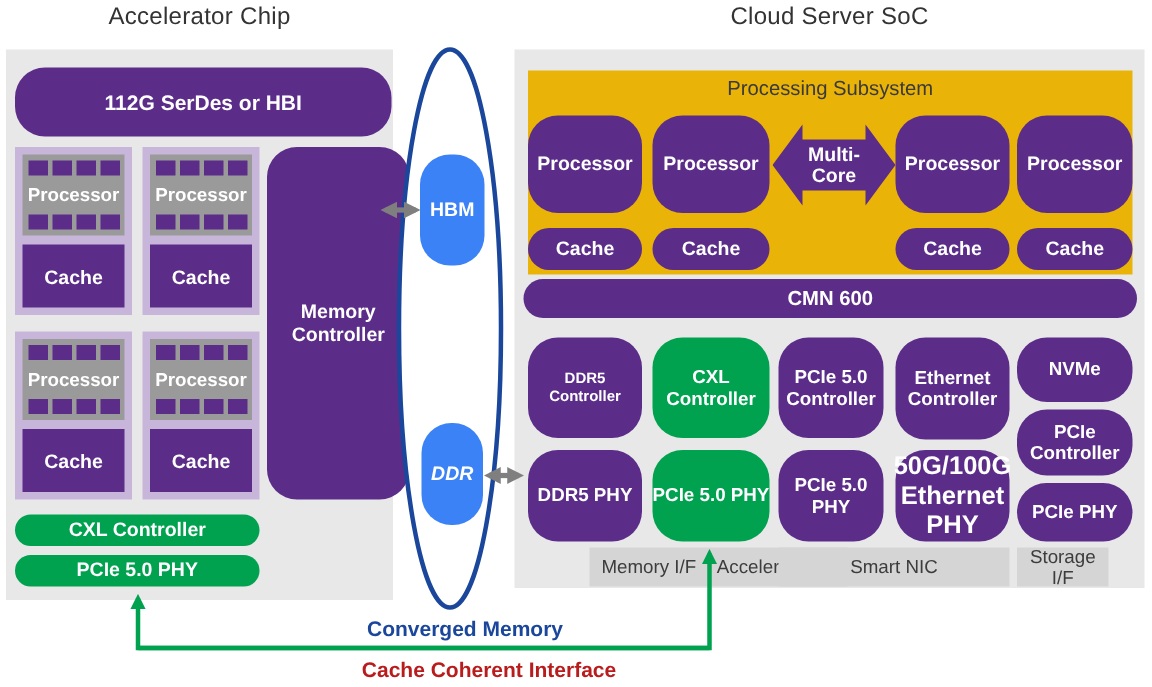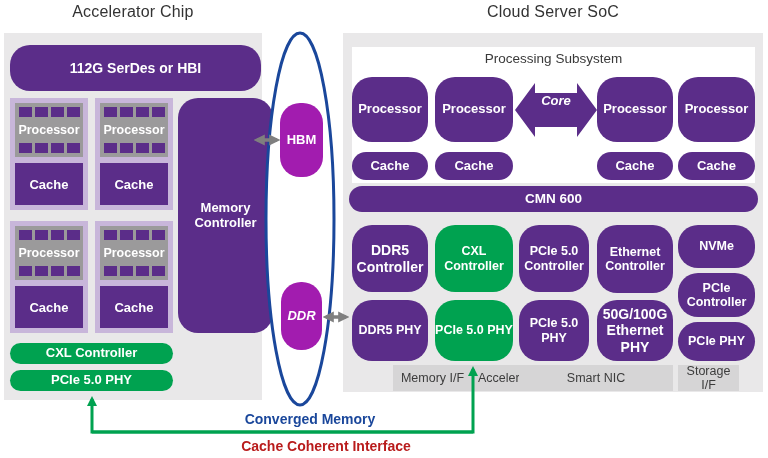--- a/index.html
+++ b/index.html
@@ -12,22 +12,22 @@
     position:absolute;text-align:center;font-size:16px;font-weight:500;
     color:#333;letter-spacing:0.2px;
   }
   .panel{position:absolute;background:#e9e8e9;}
   .box{
     position:absolute;display:flex;align-items:center;justify-content:center;
     text-align:center;color:#fff;font-weight:bold;line-height:1.15;border-radius:20px;
   }
   .purple{background:#5b2d89;}
   .green{background:#00a250;}
-  .navy{background:#a21caf;}
-  .graybg{background:#ffffff;}
+  .navy{background:#3b82f6;}
+  .graybg{background:#eab308;}
   
   .cluster{
     position:absolute;width:78px;height:112px;background:#c8b6da;
     box-sizing:border-box;padding:5px;
   }
   .proc-box{
     height:54px;background:#9b9a9b;display:flex;flex-direction:column;
     justify-content:space-between;box-sizing:border-box;padding:4px 2px;
   }
   .cores{display:flex;justify-content:center;gap:3px;}
@@ -45,21 +45,21 @@
   }
   .subsys-label{
     position:absolute;top:4px;left:0;width:100%;text-align:center;
     color:#3a3a3a;font-size:13.5px;
   }
   .annot{position:absolute;text-align:center;font-weight:bold;font-size:14px;}
   svg.overlay{position:absolute;left:0;top:0;z-index:5;pointer-events:none;}
   .z6{z-index:6;}
   .mc-text{
     position:absolute;left:0;top:0;width:100%;height:100%;
-    display:flex;justify-content:center;font-style:italic;
+    display:flex;align-items:center;justify-content:center;
   }
   .mc-text span{width:48px;color:#fff;font-weight:bold;font-size:13px;text-align:center;line-height:1.1;}
 </style>
 </head>
 <body>
 
 <div class="title" style="left:4px;top:3px;width:258px;">Accelerator Chip</div>
 <div class="title" style="left:343px;top:3px;width:420px;">Cloud Server SoC</div>
 
 <div class="panel" style="left:4px;top:33px;width:258px;height:367px;">
@@ -168,29 +168,29 @@
       </div>
   </div>
 
   <div class="box purple" style="left:9px;top:119px;width:76px;height:28px;font-size:13px;">Cache</div>
   <div class="box purple" style="left:92px;top:119px;width:78px;height:28px;font-size:13px;">Cache</div>
   <div class="box purple" style="left:254px;top:119px;width:76px;height:28px;font-size:13px;">Cache</div>
   <div class="box purple" style="left:335px;top:119px;width:77px;height:28px;font-size:13px;">Cache</div>
 
   <div class="box purple" style="left:6px;top:153px;width:409px;height:26px;font-size:13.5px;">CMN 600</div>
 
-  <div class="box purple" style="left:9px;top:192px;width:76px;height:67px;font-size:14px;">DDR5 Controller</div>
+  <div class="box purple" style="left:9px;top:192px;width:76px;height:67px;font-size:10px;">DDR5 Controller</div>
   <div class="box green" style="left:92px;top:192px;width:78px;height:67px;font-size:12.5px;">CXL Controller</div>
   <div class="box purple" style="left:176px;top:192px;width:70px;height:67px;font-size:12.5px;">PCIe 5.0 Controller</div>
   <div class="box purple" style="left:254px;top:192px;width:76px;height:68px;font-size:12.5px;">Ethernet Controller</div>
 
   <div class="box purple" style="left:9px;top:267px;width:76px;height:61px;font-size:12.5px;">DDR5 PHY</div>
   <div class="box green" style="left:92px;top:267px;width:78px;height:61px;font-size:12.5px;">PCIe 5.0 PHY</div>
   <div class="box purple" style="left:176px;top:267px;width:70px;height:61px;font-size:12.5px;">PCIe 5.0 PHY</div>
-  <div class="box purple" style="left:254px;top:267px;width:76px;height:61px;font-size:14px;padding:0 3px;box-sizing:border-box;">50G/100G Ethernet PHY</div>
+  <div class="box purple" style="left:254px;top:267px;width:76px;height:61px;font-size:17px;padding:0 3px;box-sizing:border-box;">50G/100G Ethernet PHY</div>
 
   <div class="box purple" style="left:335px;top:192px;width:77px;height:43px;font-size:12.5px;">NVMe</div>
   <div class="box purple" style="left:335px;top:240px;width:77px;height:44px;font-size:12.5px;">PCIe Controller</div>
   <div class="box purple" style="left:335px;top:289px;width:77px;height:39px;font-size:12.5px;">PCIe PHY</div>
 
   <div class="strip" style="left:2px;top:332px;width:172px;height:26px;justify-content:space-between;margin-left:48px;">
     <span style="flex:0 0 46%;">Memory I/F</span>
     <span style="flex:1;">Accelerator I/F</span>
   </div>
   <div class="strip" style="left:176px;top:332px;width:154px;height:26px;">

